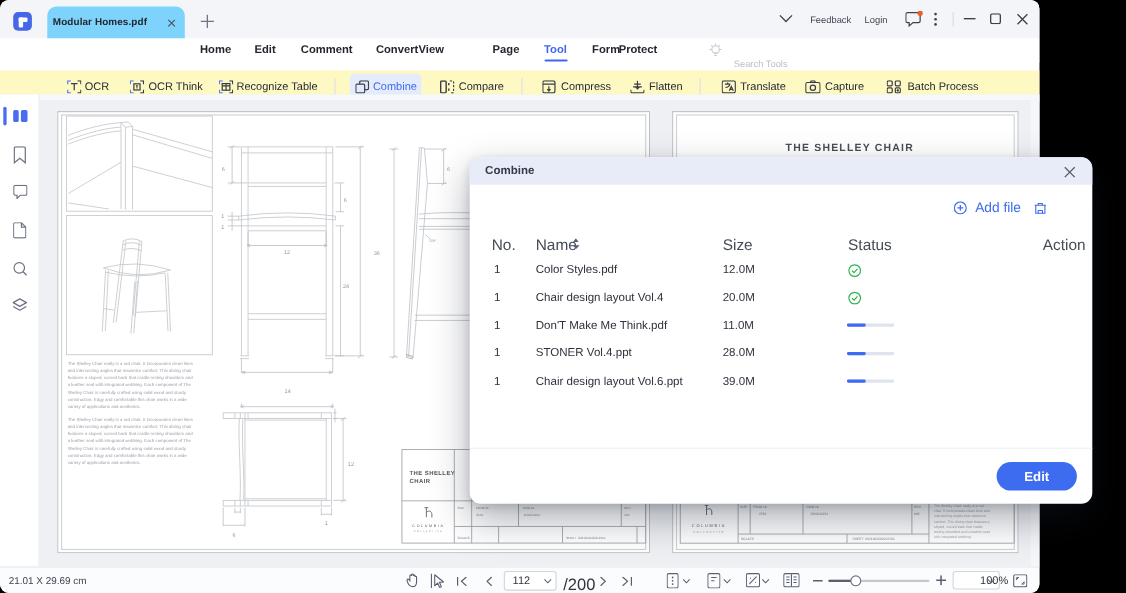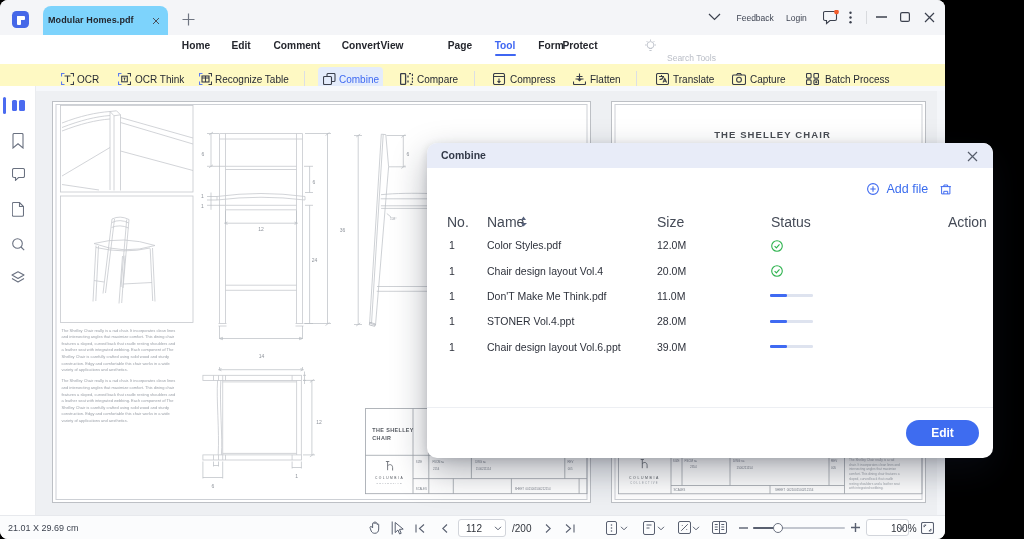--- a/index.html
+++ b/index.html
@@ -391,21 +391,21 @@
           <path d="M1,0.5 V8.5 M9,0.5 L4.5,4.5 L9,8.5" stroke="#596070" stroke-width="1.1" fill="none"></path>
         </svg>
       <svg class="abs" style="left:442px;top:8px" width="6" height="9" viewBox="0 0 6 9">
           <path d="M5,0.5 L0.8,4.5 L5,8.5" stroke="#596070" stroke-width="1.1" fill="none"></path>
         </svg>
       <div class="abs" style="left:458px;top:3px;width:48px;height:18px;border:1px solid #d2d5db;border-radius:3px;background:#fff"></div>
       <div class="abs" style="left:466px;top:7px;font-size:10px;color:#30343c">112</div>
       <svg class="abs" style="left:494px;top:10px" width="8" height="5" viewBox="0 0 8 5">
           <path d="M1,0.8 L4,3.8 L7,0.8" stroke="#596070" stroke-width="1" fill="none"></path>
         </svg>
-      <div class="abs" style="left:512px;top:7px;font-size:10px;color:#30343c">/200</div>
+      <div class="abs" style="left:512px;top:7px;font-size:15px;color:#30343c">/200</div>
       <svg class="abs" style="left:545px;top:8px" width="6" height="9" viewBox="0 0 6 9">
           <path d="M1,0.5 L5.2,4.5 L1,8.5" stroke="#596070" stroke-width="1.1" fill="none"></path>
         </svg>
       <svg class="abs" style="left:565px;top:8px" width="10" height="9" viewBox="0 0 10 9">
           <path d="M9,0.5 V8.5 M1,0.5 L5.5,4.5 L1,8.5" stroke="#596070" stroke-width="1.1" fill="none"></path>
         </svg>
       <svg class="abs" style="left:606px;top:5px" width="11" height="14" viewBox="0 0 11 14">
           <g stroke="#596070" stroke-width="1" fill="none">
             <rect x="0.5" y="0.5" width="10" height="13" rx="1.5"></rect>
             <path d="M5.5,4 v0.01 M5.5,7 v0.01 M5.5,10 v0.01" stroke-linecap="round" stroke-width="1.6"></path>

